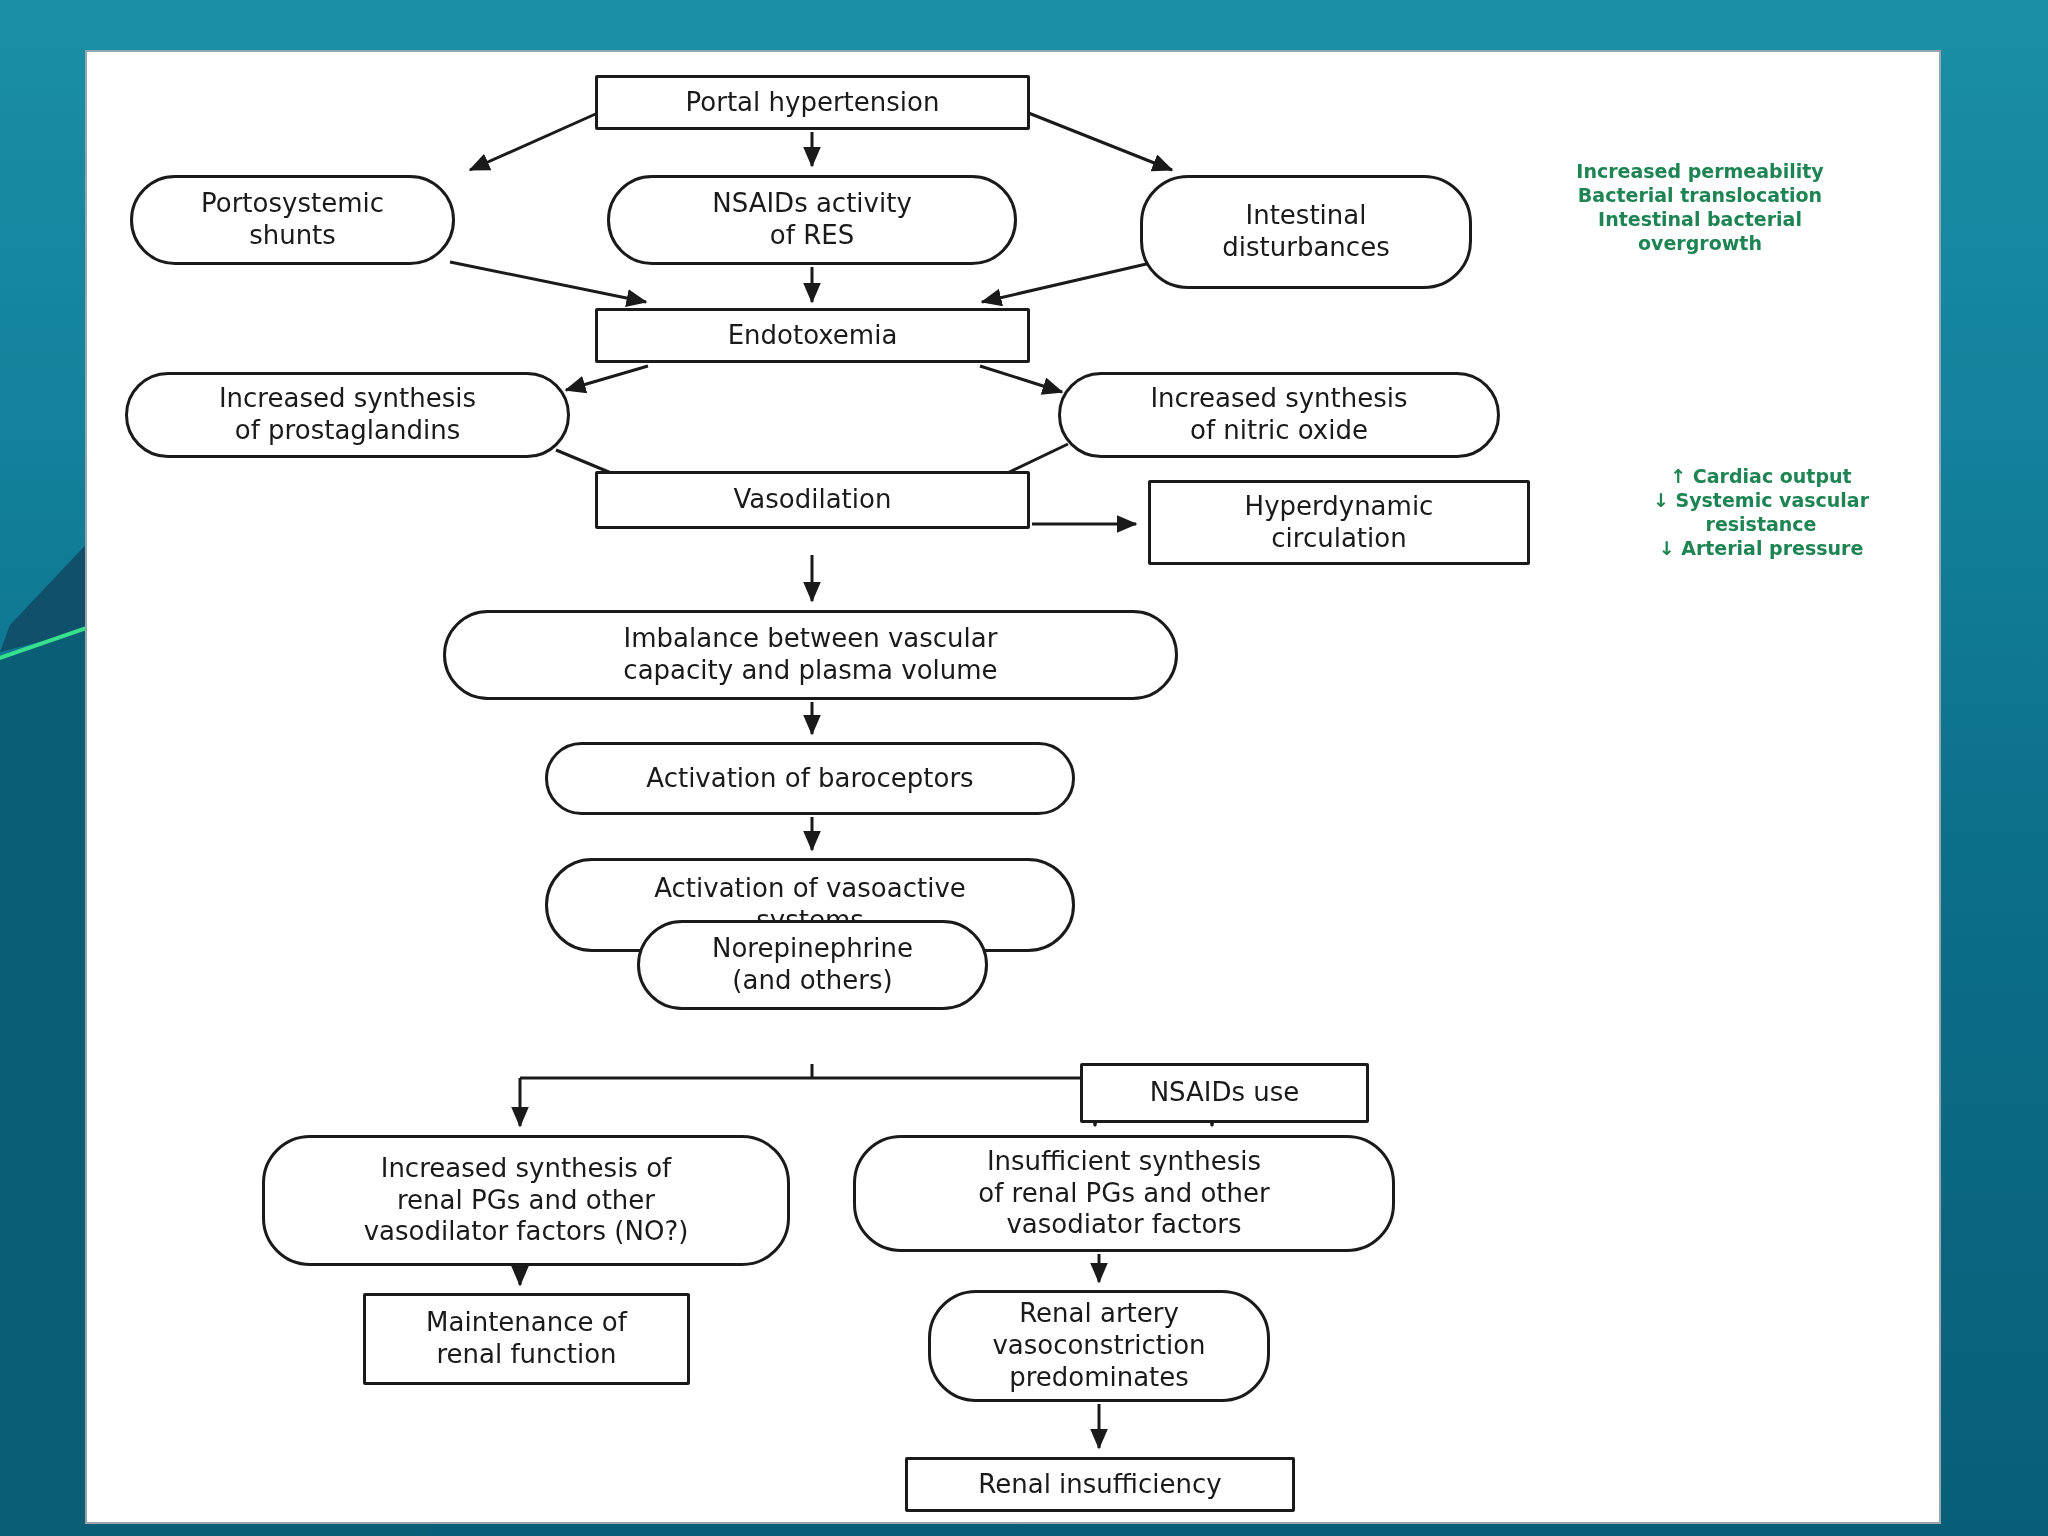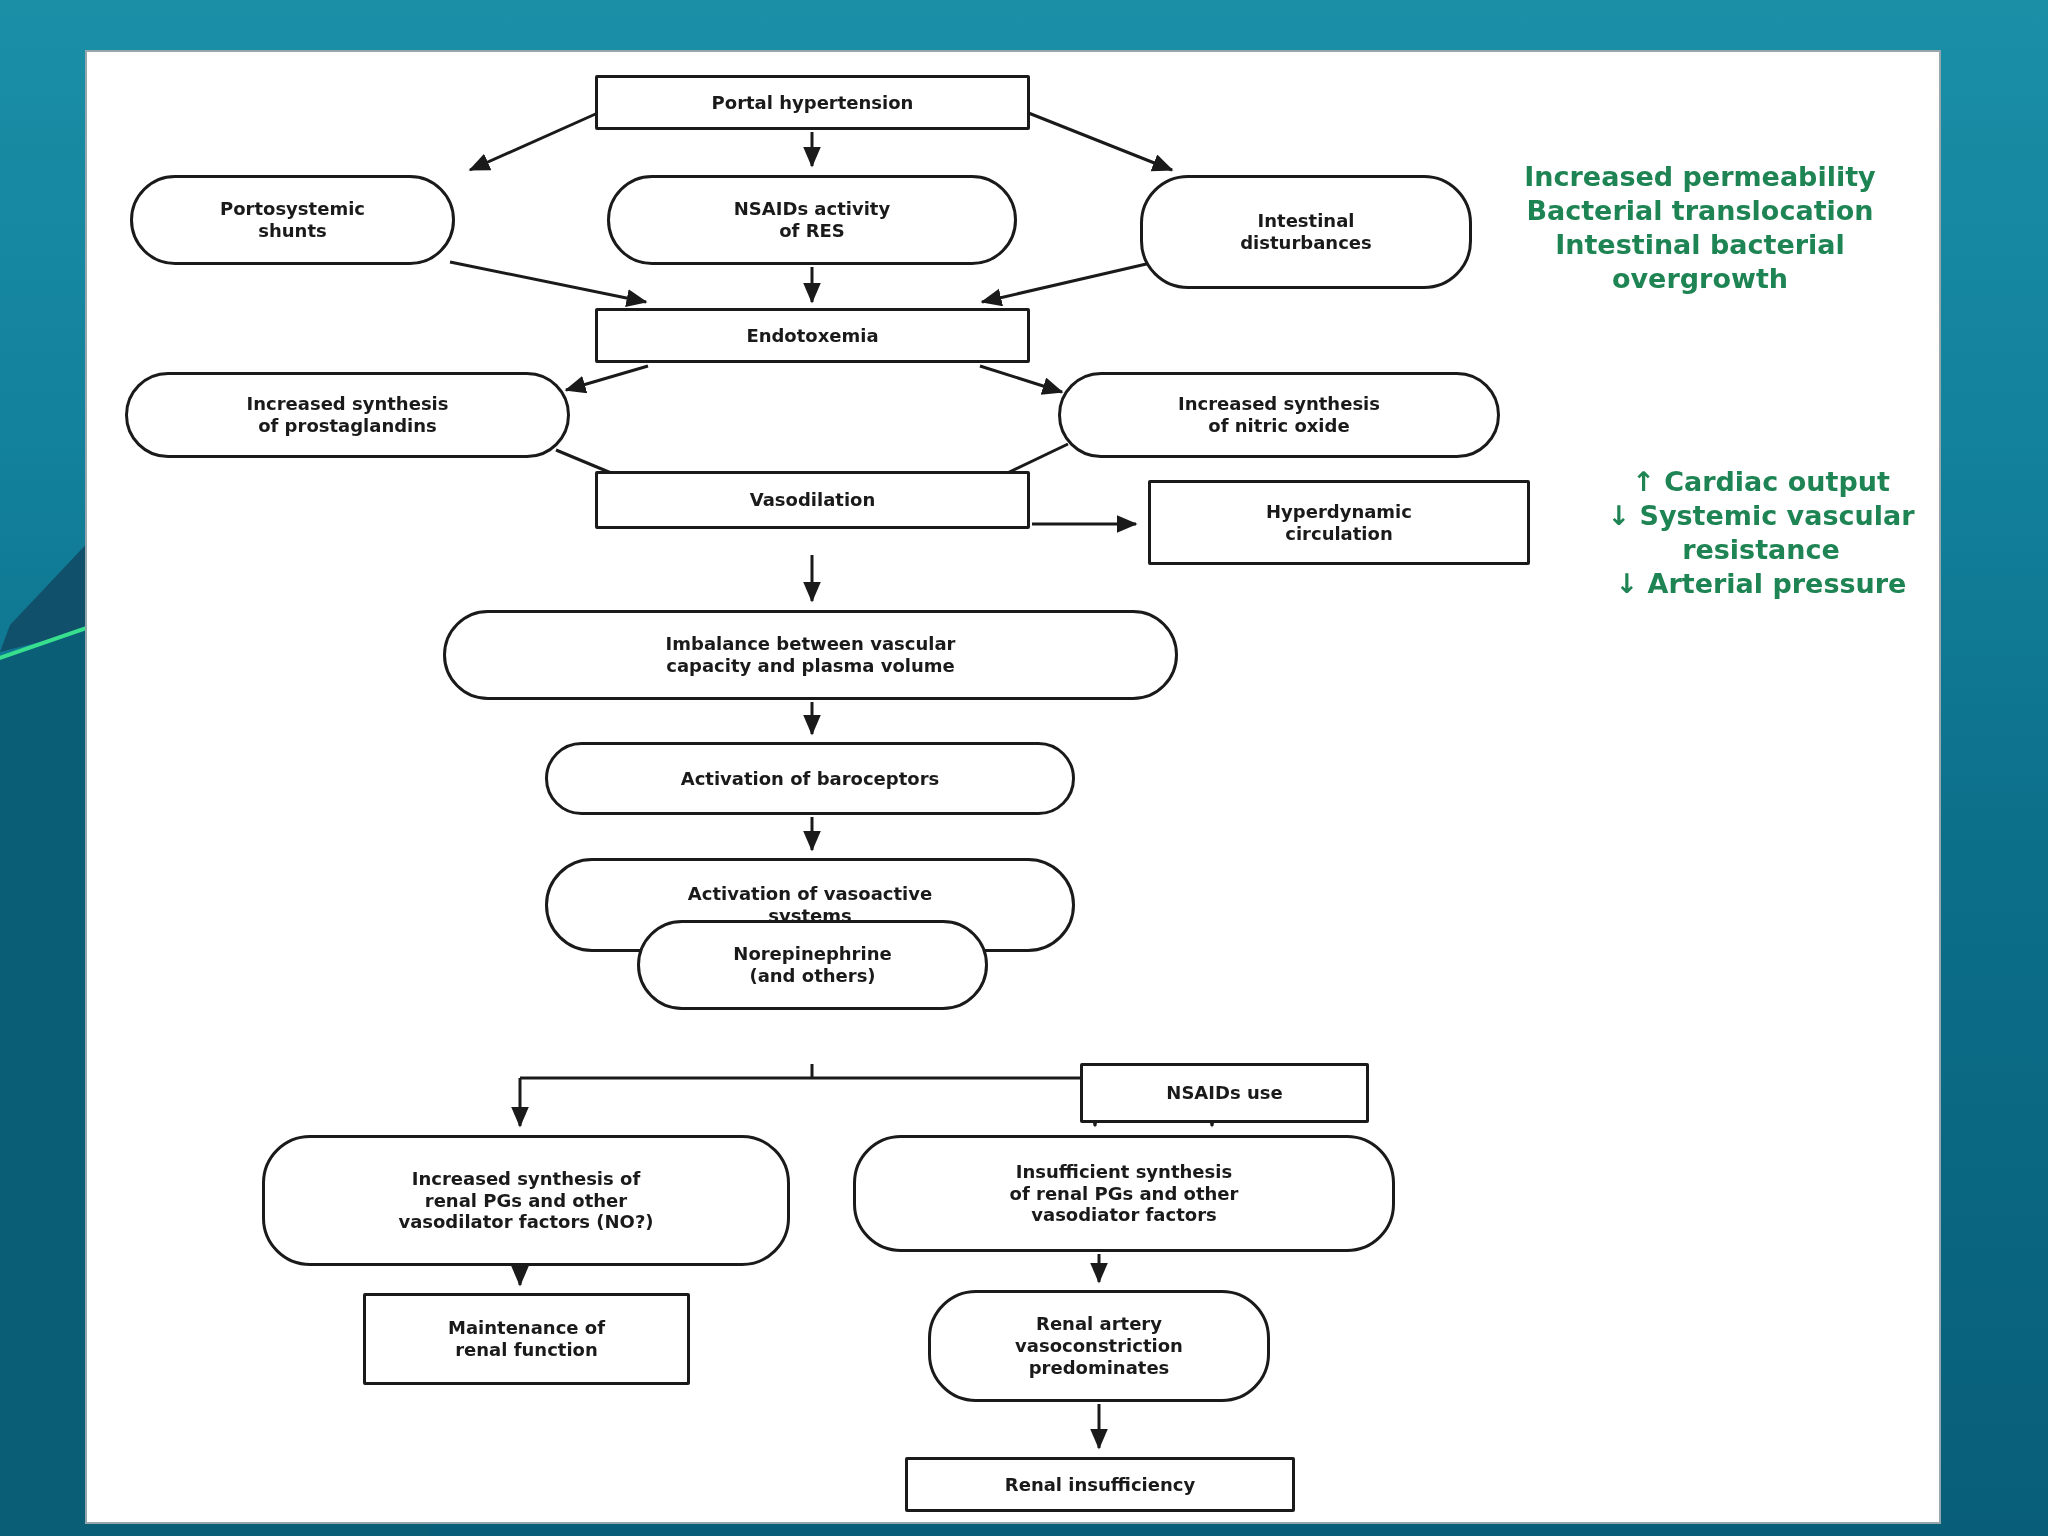--- a/index.html
+++ b/index.html
@@ -11,28 +11,28 @@
   #bg-decor{position:absolute;inset:0;z-index:0;}
   #panel{
     position:absolute;left:85px;top:50px;width:1856px;height:1474px;
     background:#ffffff;border:2px solid #97a6ad;box-sizing:border-box;z-index:1;
   }
   #arrows{position:absolute;inset:0;z-index:2;pointer-events:none;}
   .node{
     position:absolute;z-index:3;box-sizing:border-box;
     display:flex;align-items:center;justify-content:center;text-align:center;
     border:3px solid #1a1a1a;background:#ffffff;color:#1a1a1a;
-    font-weight:bold;font-size:18px;line-height:1.22;
+    font-weight:normal;font-size:26px;line-height:1.22;
   }
   .node span{white-space:pre-line;}
   .rect{border-radius:2px;}
   .oval{border-radius:48px;}
   .annotation{
     position:absolute;z-index:3;text-align:center;
-    font-weight:bold;font-size:27px;line-height:1.26;color:#1e8453;
+    font-weight:bold;font-size:19px;line-height:1.26;color:#1e8453;
     white-space:pre-line;
   }
 </style>
 </head>
 <body>
 
 <svg id="bg-decor" viewBox="0 0 2048 1536" preserveAspectRatio="none">
   <polygon points="10,625 95,535 95,628 0,652" fill="#10506a"></polygon>
   <polygon points="0,658 430,512 430,1536 0,1536" fill="#0a5e76"></polygon>
   <line x1="-12" y1="662" x2="410" y2="516" stroke="#38e08e" stroke-width="4"></line>

